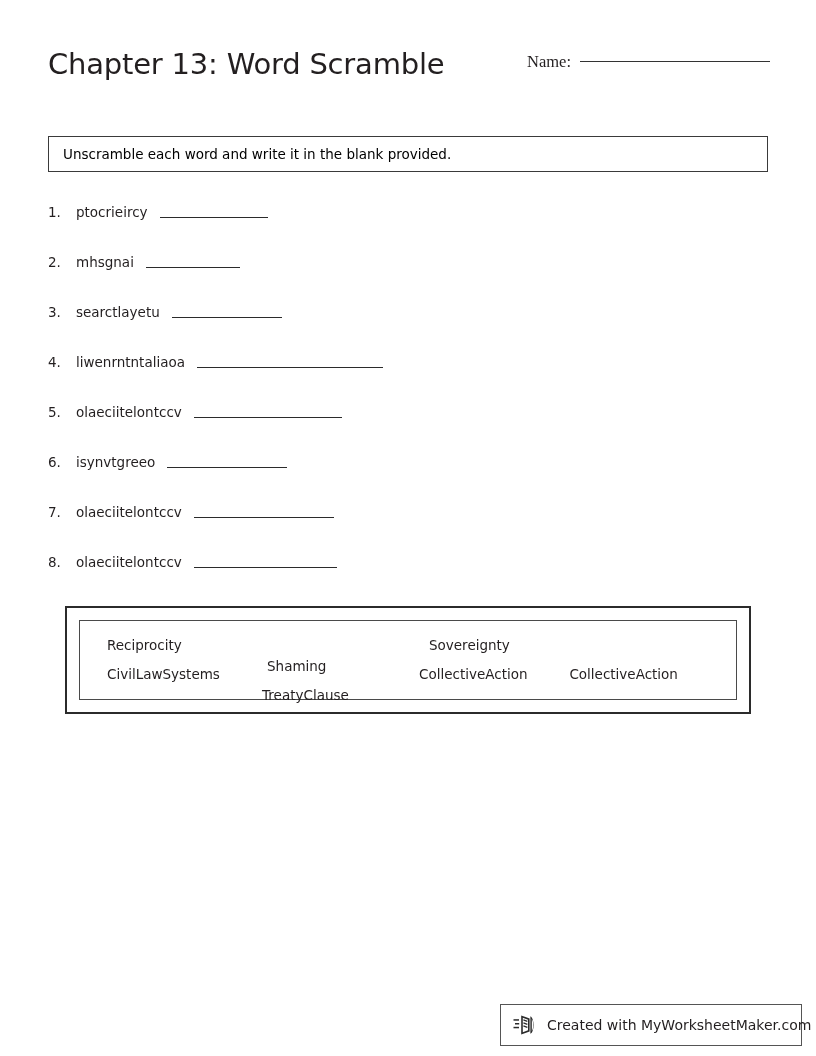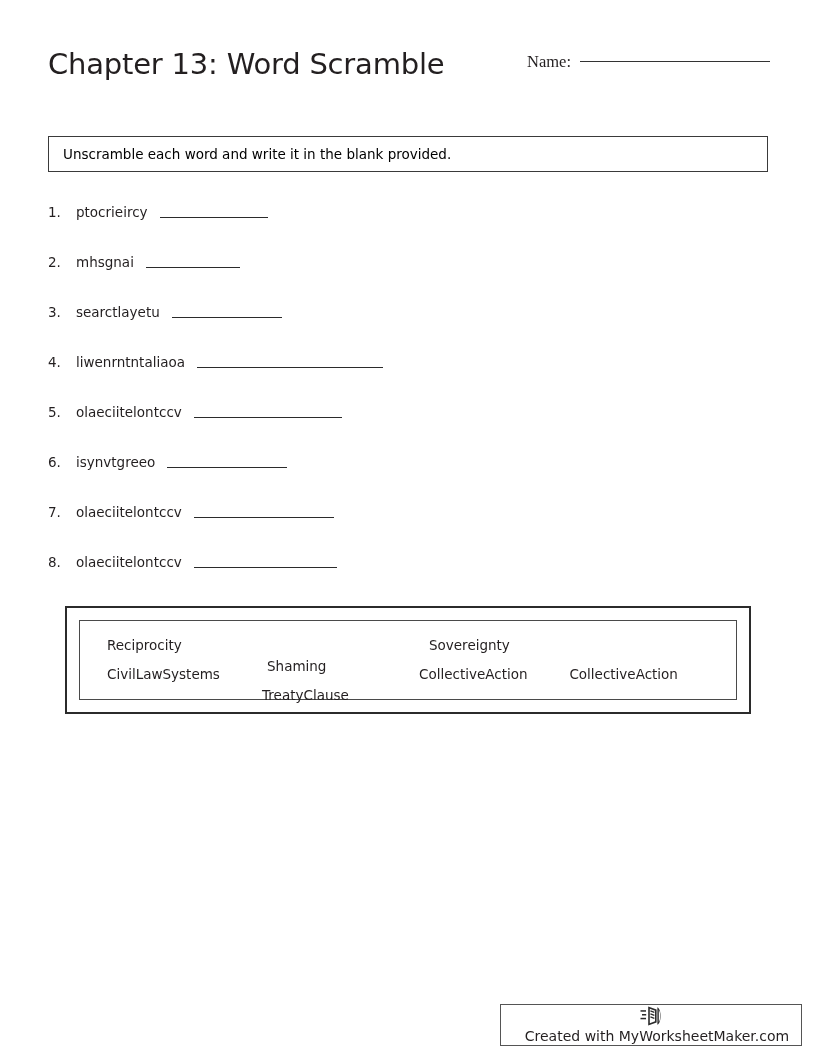--- a/index.html
+++ b/index.html
@@ -160,21 +160,20 @@
     left: 500px;
     top: 1004px;
     width: 302px;
     height: 42px;
     border: 1.2px solid #555555;
     background: #ffffff;
     box-sizing: border-box;
     display: flex;
     align-items: center;
     padding-left: 12px;
-    flex-direction: column;
   }
   .badge-logo {
     flex: 0 0 auto;
     width: 26px;
     height: 22px;
     margin-right: 8px;
     display: block;
   }
   .badge-text {
     font-size: 14px;

